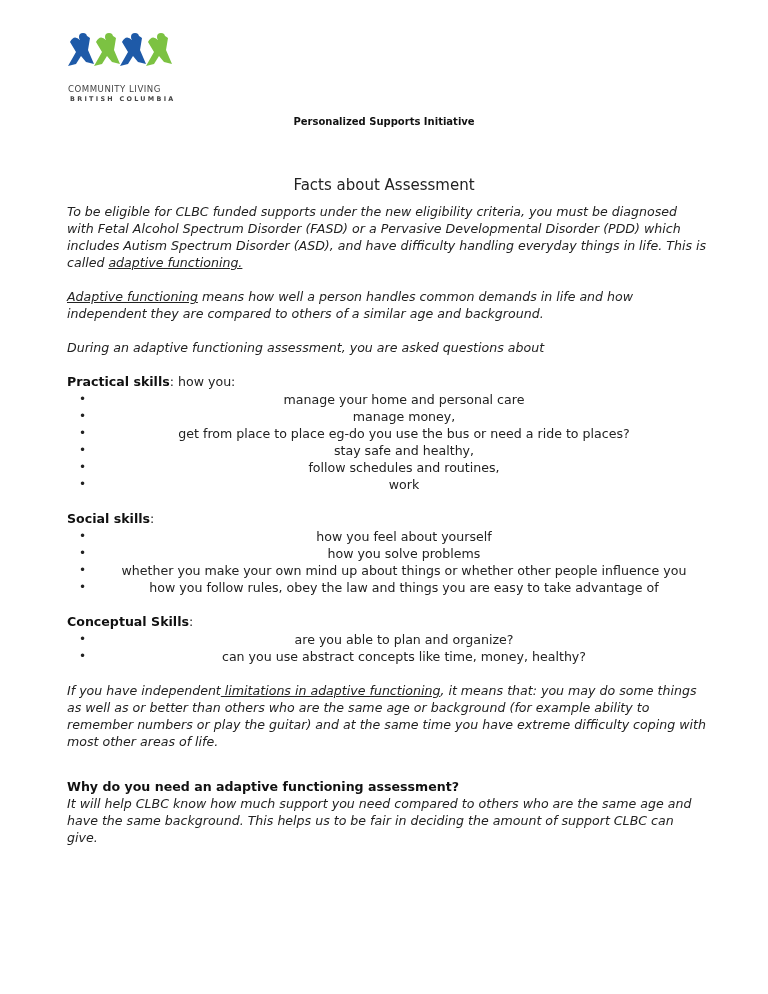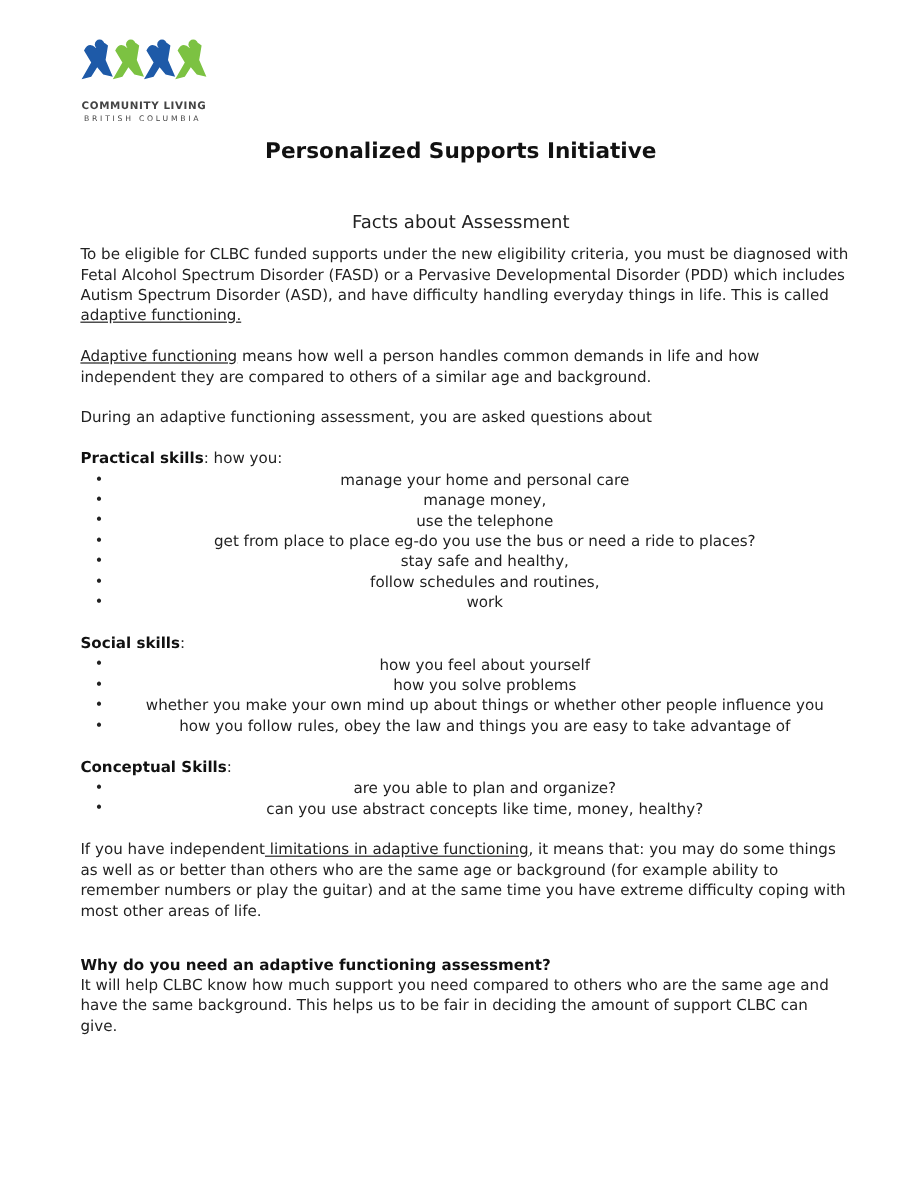--- a/index.html
+++ b/index.html
@@ -1,29 +1,29 @@
 <!DOCTYPE html>
 <html><head>
 <meta charset="utf-8">
 <style>
   html, body { margin:0; padding:0; background:#ffffff; }
   body { width:768px; height:994px; position:relative; overflow:hidden;
          font-family:"DejaVu Sans", sans-serif; color:#222; }
   .logo { position:absolute; left:66px; top:32px; width:120px; height:72px; }
   .logo svg { display:block; }
   .logo-text1 { position:absolute; left:2px; top:52px; font-family:"DejaVu Sans", sans-serif;
-                font-size:8.6px; font-weight:bold; color:#444; letter-spacing:0.5px; white-space:nowrap; }
+                font-size:8.6px; font-weight:normal; color:#444; letter-spacing:0.5px; white-space:nowrap; }
   .logo-text2 { position:absolute; left:4px; top:63px; font-family:"DejaVu Sans", sans-serif;
-                font-size:6.4px; font-weight:normal; color:#444; letter-spacing:2.3px; white-space:nowrap; }
+                font-size:6.4px; font-weight:bold; color:#444; letter-spacing:2.3px; white-space:nowrap; }
   .title { position:absolute; left:0; width:768px; text-align:center; top:116px;
-           font-size:18px; font-weight:bold; color:#111; }
+           font-size:10px; font-weight:bold; color:#111; }
   .subtitle { position:absolute; left:0; width:768px; text-align:center; top:162px;
               font-size:15px; color:#222;margin-top:14px; }
   .content { position:absolute; left:67px; top:203px; width:640px; font-size:12.6px; line-height:17px; }
-  .content p { margin:0 0 17px 0; }
+  .content p { margin:0 0 17px 0;font-style:italic; }
   .u { text-decoration:underline; }
   .b { font-weight:bold; color:#111;margin-top:28px; }
   ul { margin:1px 0 17px 0; padding:0; list-style:none;text-align:center; }
   li { position:relative; padding-left:34px; }
   li::before { content:"•"; position:absolute; left:12px; top:0; font-size:12px; }
   .sec { margin:0; }
 </style>
 </head>
 <body>
 
@@ -51,21 +51,20 @@
   <p><span>To be eligible for CLBC funded supports under the new eligibility criteria, you must be diagnosed with Fetal Alcohol Spectrum Disorder (FASD) or a Pervasive Developmental Disorder (PDD) which includes Autism Spectrum Disorder (ASD), and have difficulty handling everyday things in life. This is called </span><span class="u">adaptive functioning.</span></p>
 
   <p><span class="u">Adaptive functioning</span><span> means how well a person handles common demands in life and how independent they are compared to others of a similar age and background.</span></p>
 
   <p>During an adaptive functioning assessment, you are asked questions about</p>
 
   <div class="sec"><span class="b">Practical skills</span><span>: how you:</span></div>
   <ul>
     <li>manage your  home and personal care</li>
     <li> manage  money,</li>
-    <li>use the  telephone</li>
     <li>get from place to place eg-do you use the bus or need a ride to places?</li>
     <li>stay safe and healthy,</li>
     <li> follow schedules and routines,</li>
     <li> work</li>
   </ul>
 
   <div class="sec"><span class="b">Social skills</span><span>:</span></div>
   <ul>
     <li> how you feel about  yourself</li>
     <li> how you solve problems</li>

